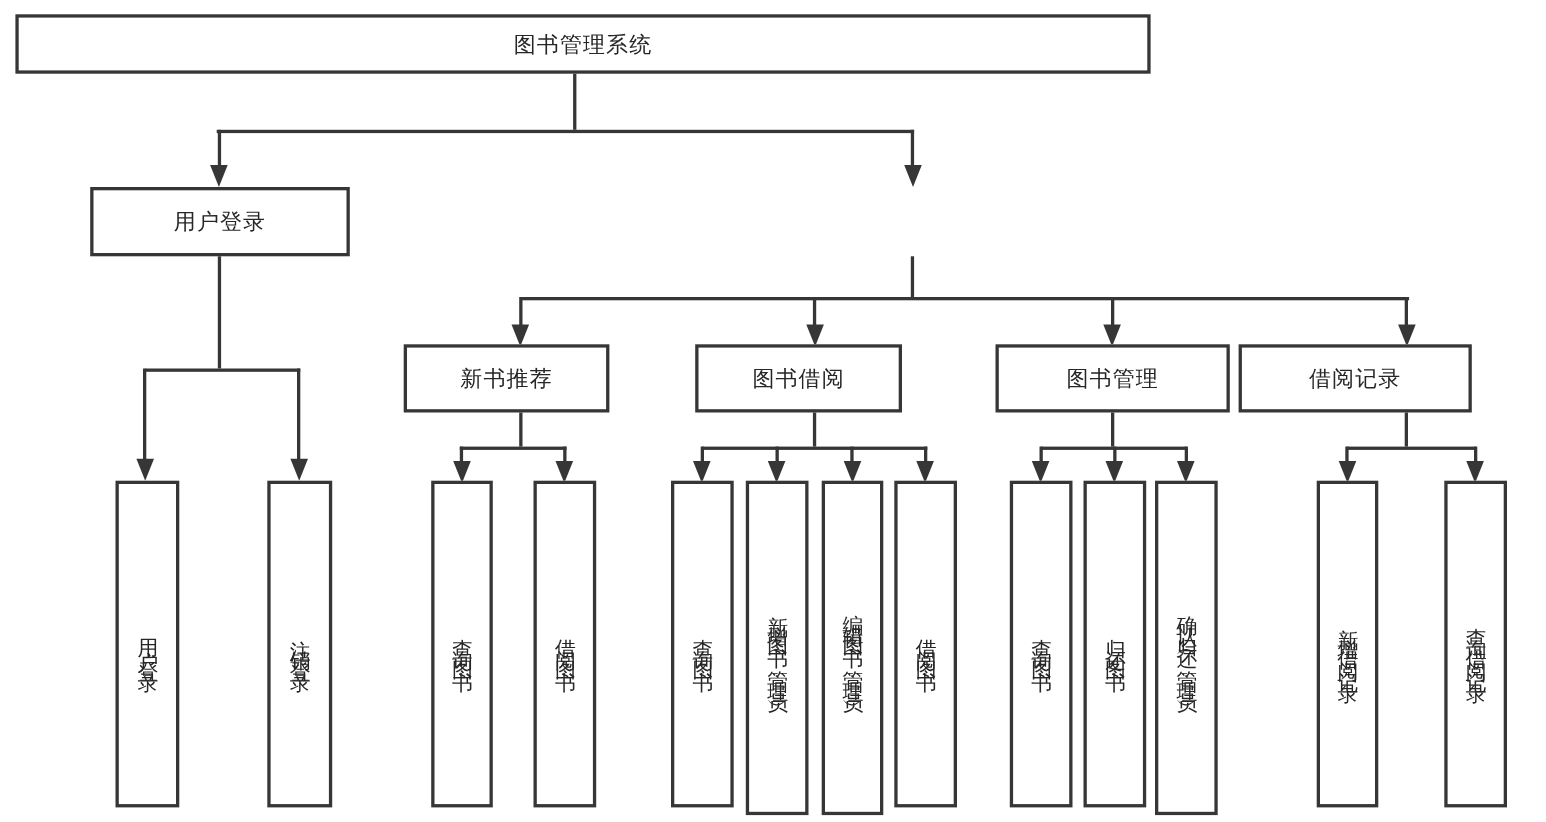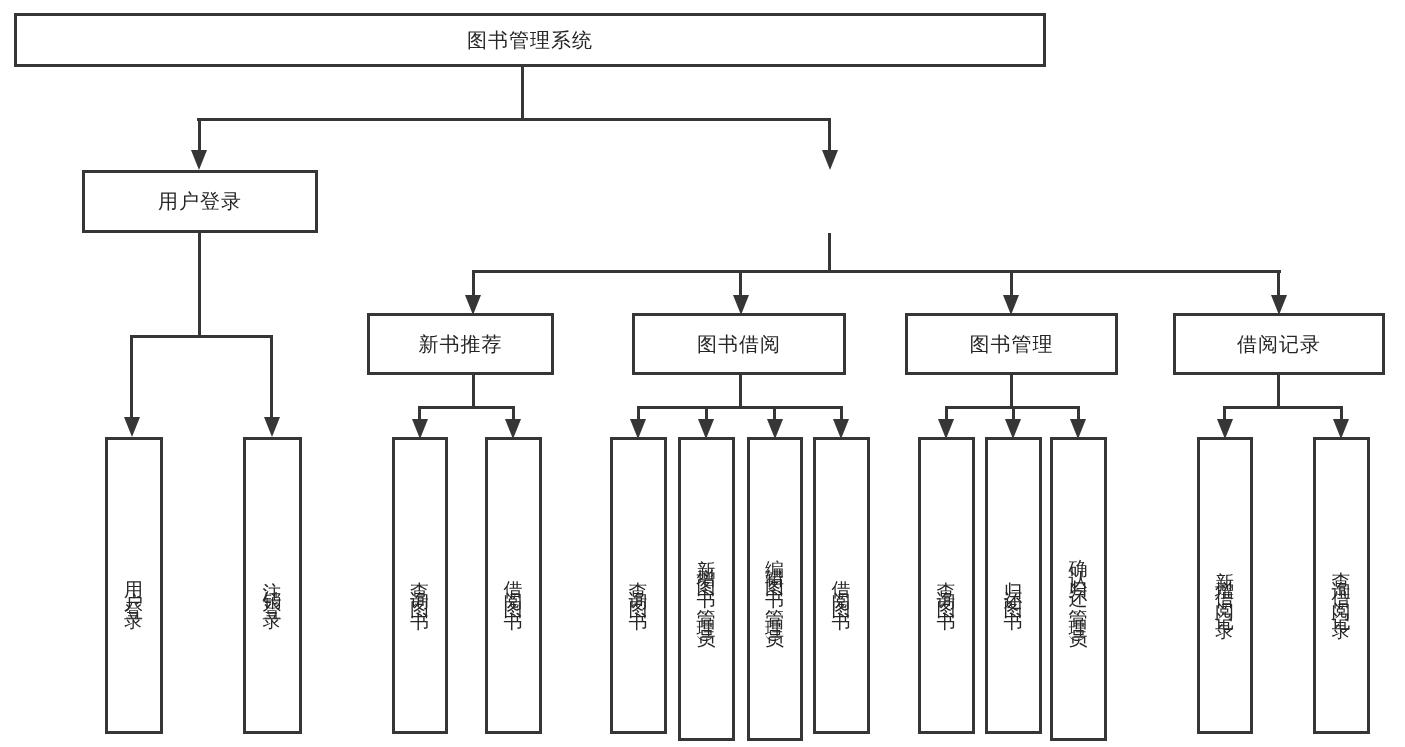--- a/index.html
+++ b/index.html
@@ -97,27 +97,27 @@
   <div class="vline" style="left:739px;top:270px;height:27px;"></div>
   <div class="arrow" style="left:733px;top:295px;"></div>
   <div class="vline" style="left:1010px;top:270px;height:27px;"></div>
   <div class="arrow" style="left:1003px;top:295px;"></div>
   <div class="vline" style="left:1277px;top:270px;height:27px;"></div>
   <div class="arrow" style="left:1271px;top:295px;"></div>
 
   <div class="node" style="left:367px;top:313px;width:187px;height:62px;">
     <span>新书推荐</span>
   </div>
-  <div class="node" style="left:632px;top:313px;width:214px;height:62px;">
+  <div class="node" style="left:632px;top:313px;width:188px;height:62px;">
     <span>图书借阅</span>
   </div>
   <div class="node" style="left:905px;top:313px;width:213px;height:62px;">
     <span>图书管理</span>
   </div>
-  <div class="node" style="left:1173px;top:313px;width:212px;height:62px;">
+  <div class="node" style="left:1126px;top:313px;width:212px;height:62px;">
     <span>借阅记录</span>
   </div>
 
   <div class="vline" style="left:472px;top:375px;height:31px;"></div>
   <div class="hline" style="left:418px;top:406px;width:97px;"></div>
   <div class="vline" style="left:418px;top:406px;height:15px;"></div>
   <div class="arrow" style="left:412px;top:419px;"></div>
   <div class="vline" style="left:512px;top:406px;height:15px;"></div>
   <div class="arrow" style="left:505px;top:419px;"></div>
 

